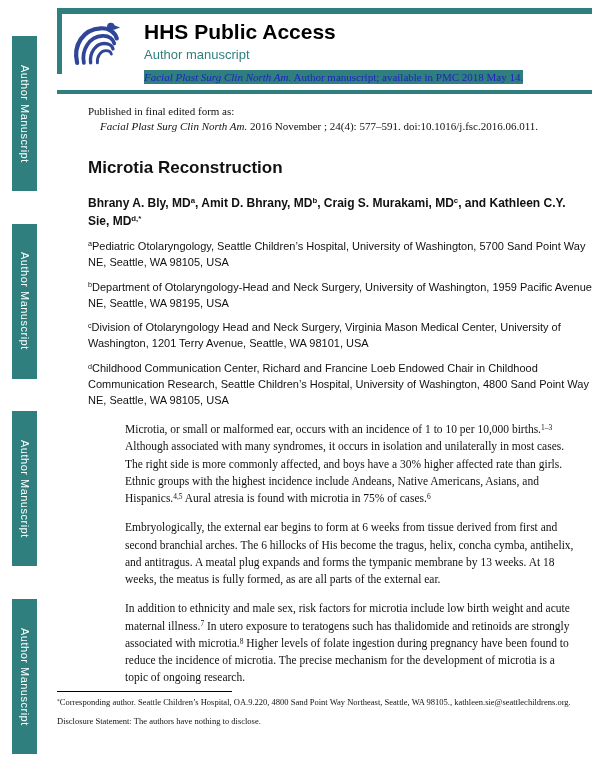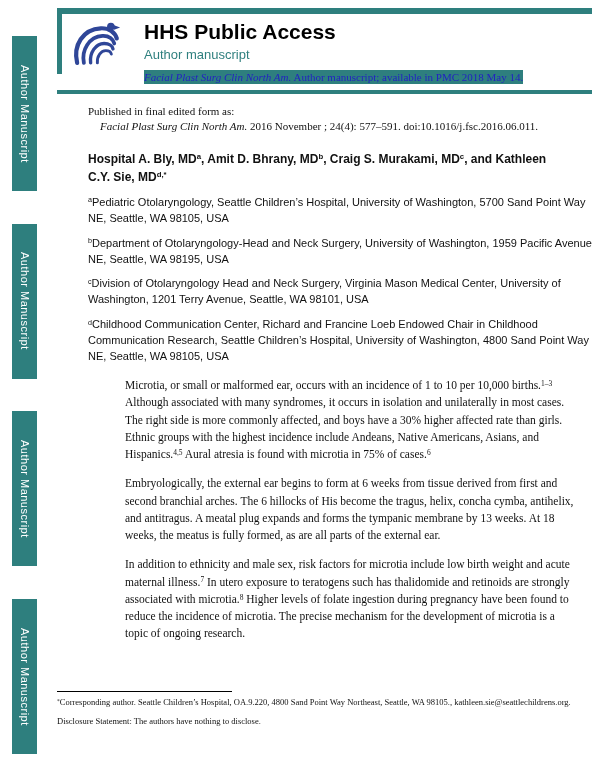--- a/index.html
+++ b/index.html
@@ -104,22 +104,23 @@
       </div>
       <div class="bottom-rule"></div>
     </header>
 
     <section class="published">
       <div class="label">Published in final edited form as:</div>
       <div class="cite"><i>Facial Plast Surg Clin North Am.</i><span> 2016 November ; 24(4): 577–591. doi:10.1016/j.fsc.2016.06.011.</span></div>
     </section>
 
     <main class="main">
+      <h1 class="article-title">Microtia Reconstruction</h1>
 
-      <p class="authors"><span>Hospital A. Bly, MD</span><sup>a</sup><span>, Amit D. Bhrany, MD</span><sup>b</sup><span>, Craig S. Murakami, MD</span><sup>c</sup><span>, and Kathleen C.Y. Sie, MD</span><sup>d,*</sup></p>
+      <p class="authors"><span>Bhrany A. Bly, MD</span><sup>a</sup><span>, Amit D. Bhrany, MD</span><sup>b</sup><span>, Craig S. Murakami, MD</span><sup>c</sup><span>, and Kathleen C.Y. Sie, MD</span><sup>d,*</sup></p>
 
       <p class="affiliation"><sup>a</sup><span>Pediatric Otolaryngology, Seattle Children’s Hospital, University of Washington, 5700 Sand Point Way NE, Seattle, WA 98105, USA</span></p>
       <p class="affiliation"><sup>b</sup><span>Department of Otolaryngology-Head and Neck Surgery, University of Washington, 1959 Pacific Avenue NE, Seattle, WA 98195, USA</span></p>
       <p class="affiliation"><sup>c</sup><span>Division of Otolaryngology Head and Neck Surgery, Virginia Mason Medical Center, University of Washington, 1201 Terry Avenue, Seattle, WA 98101, USA</span></p>
       <p class="affiliation"><sup>d</sup><span>Childhood Communication Center, Richard and Francine Loeb Endowed Chair in Childhood Communication Research, Seattle Children’s Hospital, University of Washington, 4800 Sand Point Way NE, Seattle, WA 98105, USA</span></p>
 
 
       <section>
         <p class="intro-p"><span>Microtia, or small or malformed ear, occurs with an incidence of 1 to 10 per 10,000 births.</span><sup>1–3</sup><span> Although associated with many syndromes, it occurs in isolation and unilaterally in most cases. The right side is more commonly affected, and boys have a 30% higher affected rate than girls. Ethnic groups with the highest incidence include Andeans, Native Americans, Asians, and Hispanics.</span><sup>4,5</sup><span> Aural atresia is found with microtia in 75% of cases.</span><sup>6</sup></p>
         <p class="intro-p"><span>Embryologically, the external ear begins to form at 6 weeks from tissue derived from first and second branchial arches. The 6 hillocks of His become the tragus, helix, concha cymba, antihelix, and antitragus. A meatal plug expands and forms the tympanic membrane by 13 weeks. At 18 weeks, the meatus is fully formed, as are all parts of the external ear.</span></p>

